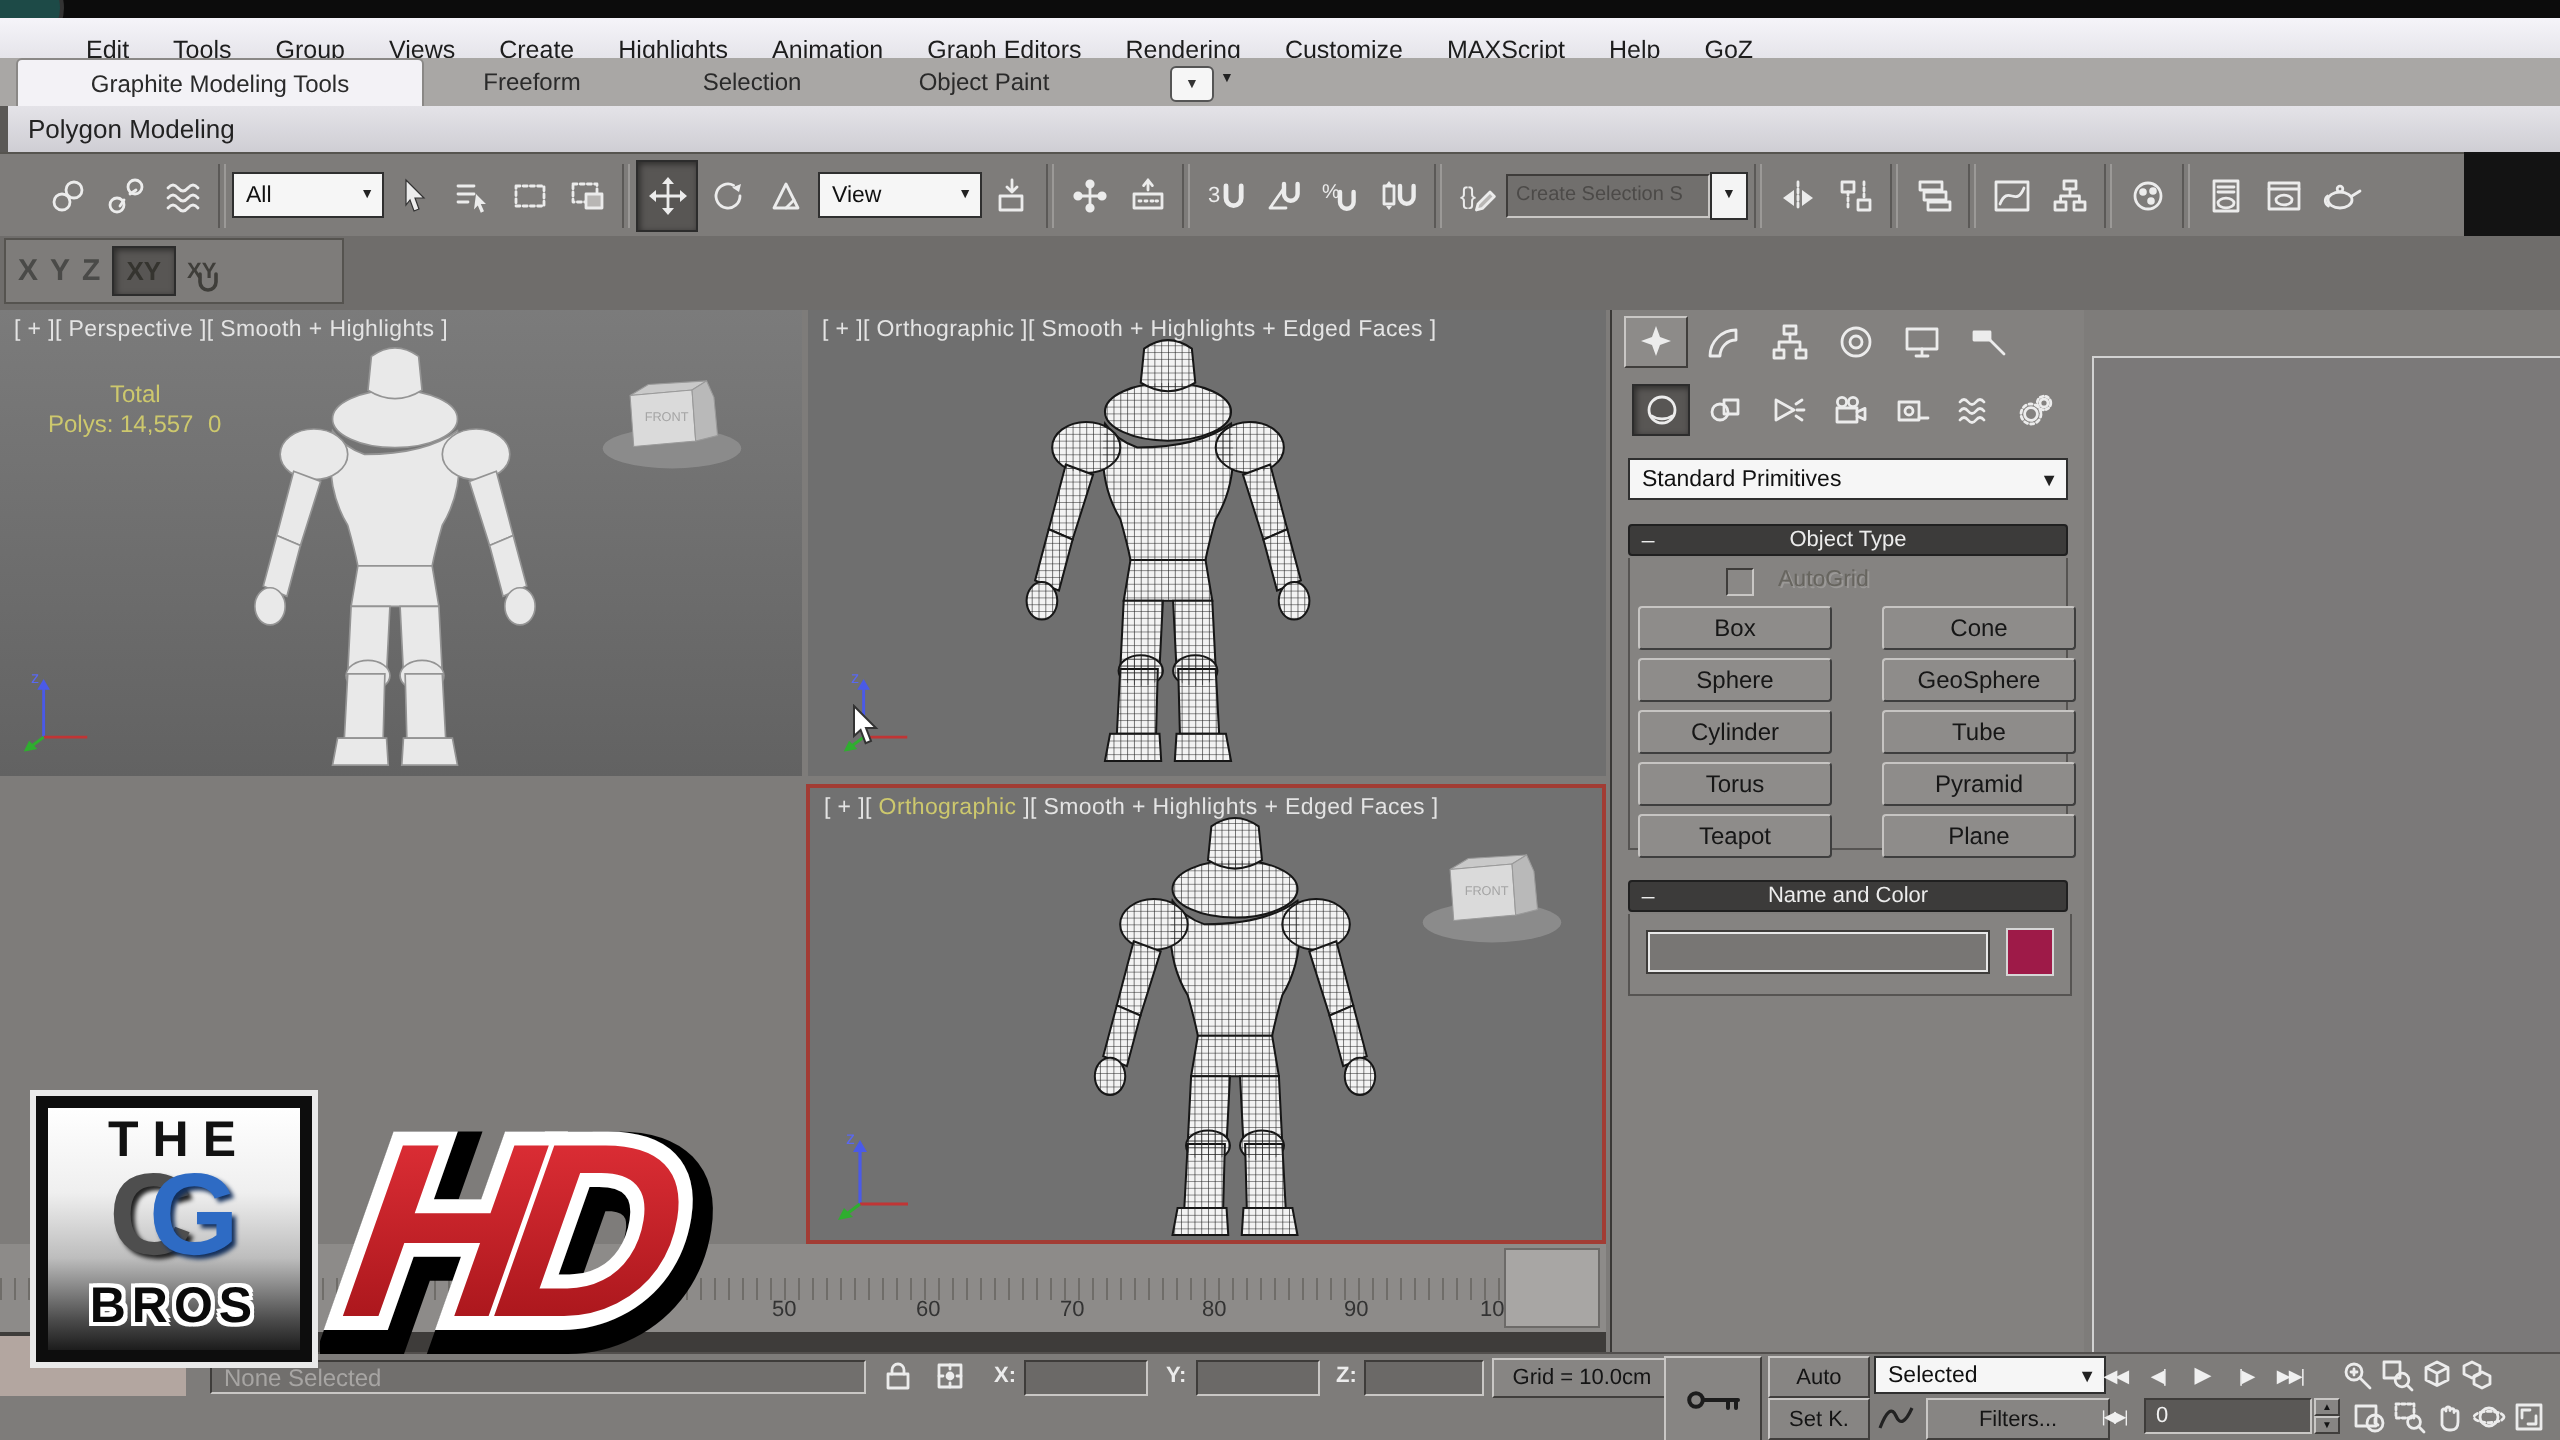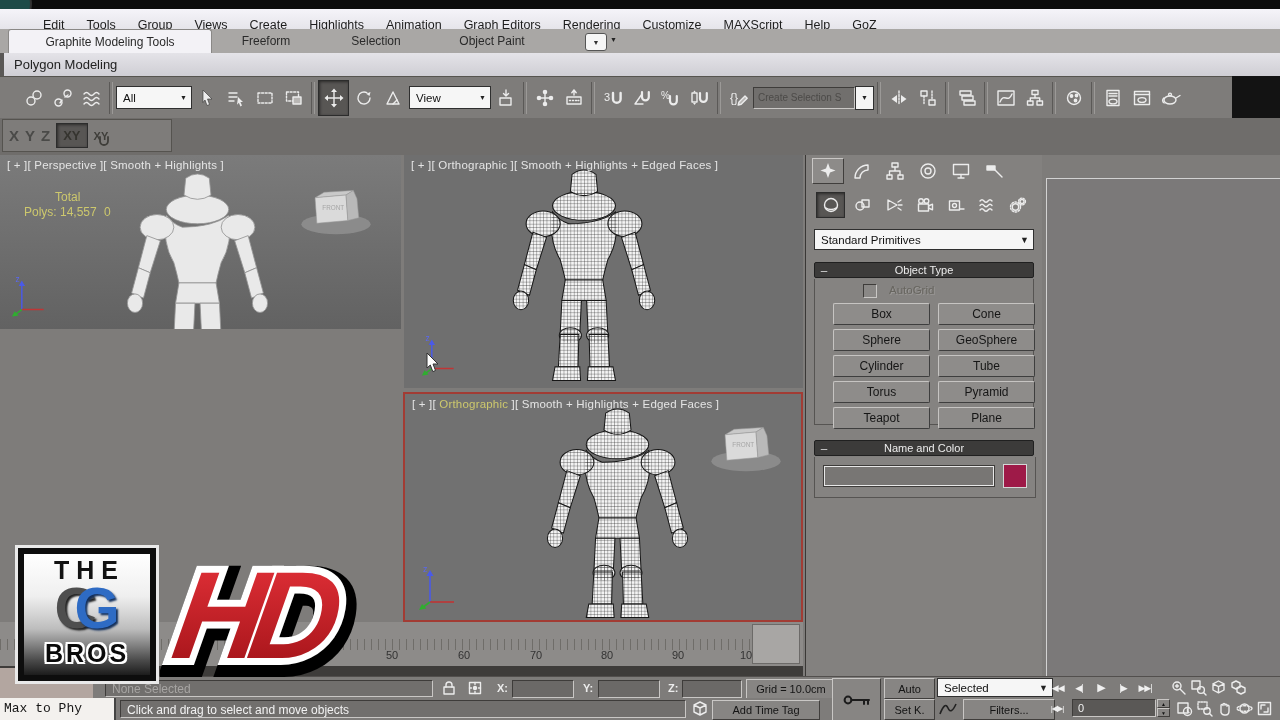--- a/index.html
+++ b/index.html
@@ -327,21 +327,21 @@
     <span style="font-size:15px;font-weight:bold;color:#4a4a48">Y</span>
     <span style="font-size:15px;font-weight:bold;color:#4a4a48">Z</span>
     <span class="pressed" style="font-size:13px;font-weight:bold;color:#35342f;padding:4px 6px">XY</span>
     <span style="font-size:11px;font-weight:bold;color:#3f3e3a;position:relative"><span>XY</span><svg class="ico" width="12" height="12" viewBox="0 0 12 12" style="position:absolute;left:4px;top:6px">
           <path d="M2 1 v4 a4 4 0 0 0 8 0 V1" stroke-width="1.8" stroke="#3f3e3a"></path>
         </svg></span>
   </div>
 
   <div class="s" style="left:0;top:155px;width:803px;height:467px;background:#7e7c7a">
 
-    <div class="s" style="left:0;top:0;width:401px;height:174px;background:linear-gradient(#7b7b7b,#626262);overflow:hidden">
+    <div class="s" style="left:0;top:0;width:401px;height:233px;background:linear-gradient(#7b7b7b,#626262);overflow:hidden">
       <div class="vplabel">[ + ][ Perspective ][ Smooth + Highlights ]</div>
       <div class="s" style="left:55px;top:35px;font-size:12px;color:#cdc86d">Total</div>
       <div class="s" style="left:24px;top:50px;font-size:12px;color:#cdc86d">Polys: 14,557</div>
       <div class="s" style="left:104px;top:50px;font-size:12px;color:#cdc86d">0</div>
       <svg class="s" style="left:100px;top:8px" width="195" height="228" viewBox="0 0 200 270">
           <use href="#figure" class="figshade"></use>
         </svg>
       <svg class="s" style="left:295px;top:28px" width="82" height="55" viewBox="0 0 90 60">
           <use href="#propbox"></use>
         </svg>
@@ -476,21 +476,21 @@
         <span class="arr" style="font-size:9px">▼</span>
       </div>
 
     <div class="rollhead" style="left:8px;top:107px;width:220px;box-sizing:border-box">
       <span class="collapse">_</span>
       <span>Object Type</span>
     </div>
     <div class="rollbody" style="left:8px;top:124px;width:220px;height:146px;box-sizing:border-box">
       <div class="s sunk" style="left:48px;top:5px;width:12px;height:12px;background:#8a8886"></div>
       <div class="s" style="left:74px;top:5px;font-size:11.5px;color:#67655f;text-shadow:1px 1px 0 #9b9997">AutoGrid</div>
-      <div class="s" style="left:18px;top:24px;display:grid;grid-template-columns:97px 97px;gap:4px 8px">
+      <div class="s" style="left:4px;top:24px;display:grid;grid-template-columns:97px 97px;gap:4px 25px">
         <div class="obtn">Box</div>
         <div class="obtn">Cone</div>
         <div class="obtn">Sphere</div>
         <div class="obtn">GeoSphere</div>
         <div class="obtn">Cylinder</div>
         <div class="obtn">Tube</div>
         <div class="obtn">Torus</div>
         <div class="obtn">Pyramid</div>
         <div class="obtn">Teapot</div>
         <div class="obtn">Plane</div>
@@ -535,28 +535,20 @@
         </svg></div>
     <span class="s" style="left:497px;top:5px;font-size:11px;font-weight:bold;color:#ececec">X:</span>
     <div class="s sunk" style="left:512px;top:3px;width:60px;height:16px;background:#6b6967"></div>
     <span class="s" style="left:583px;top:5px;font-size:11px;font-weight:bold;color:#ececec">Y:</span>
     <div class="s sunk" style="left:598px;top:3px;width:60px;height:16px;background:#6b6967"></div>
     <span class="s" style="left:668px;top:5px;font-size:11px;font-weight:bold;color:#ececec">Z:</span>
     <div class="s sunk" style="left:682px;top:3px;width:58px;height:16px;background:#6b6967"></div>
     <div class="s btn3d" style="left:746px;top:2px;width:88px;height:18px">Grid = 10.0cm</div>
   </div>
 
-  <div class="s" style="left:0;top:698px;width:1280px;height:22px;background:#7e7c7a">
-    <div class="s" style="left:0;top:0;width:116px;height:22px;background:#f3f1ee;border-right:2px solid #444;color:#151515;font-family:'Liberation Mono',monospace;font-size:13px;padding:3px 0 0 4px;box-sizing:border-box;white-space:nowrap;overflow:hidden">Max to Phy</div>
-    <div class="s sunk" style="left:120px;top:2px;width:566px;height:18px;font-size:12px;color:#f2f2f2;padding:2px 0 0 6px;box-sizing:border-box">Click and drag to select and move objects</div>
-    <div class="s" style="left:691px;top:2px"><svg class="ico" width="18" height="18" viewBox="0 0 18 18">
-          <path d="M9 2 L15 5 V12 L9 15 L3 12 V5 Z M3 5 L9 8 L15 5 M9 8 V15"></path>
-        </svg></div>
-    <div class="s btn3d" style="left:712px;top:2px;width:106px;height:18px">Add Time Tag</div>
-  </div>
 
   <div class="s btn3d" style="left:832px;top:678px;width:47px;height:41px">
       <svg class="icodark" width="30" height="20" viewBox="0 0 30 20">
         <circle cx="6" cy="10" r="3.4"></circle>
         <path d="M9.5 10 H27 M22 10 v4 M26 10 v4"></path>
       </svg>
     </div>
   <div class="s btn3d" style="left:884px;top:678px;width:49px;height:19px">Auto</div>
   <div class="s btn3d" style="left:884px;top:699px;width:49px;height:19px">Set K.</div>
   <div class="s wdd" style="left:937px;top:678px;width:116px;height:19px;box-sizing:border-box">

